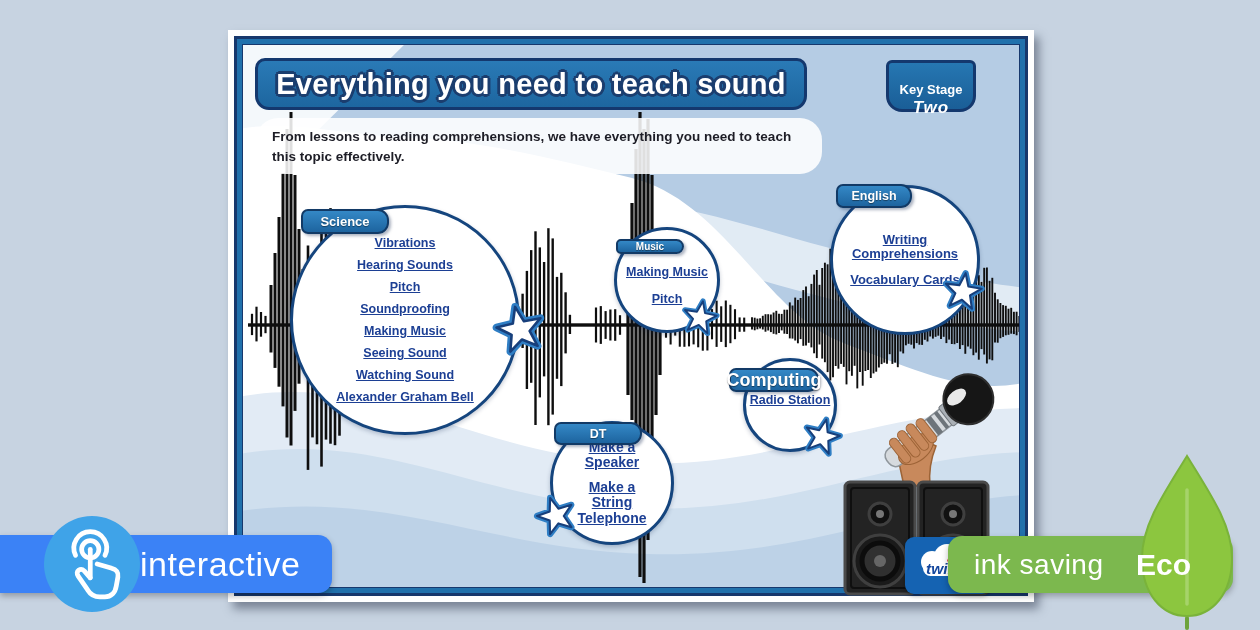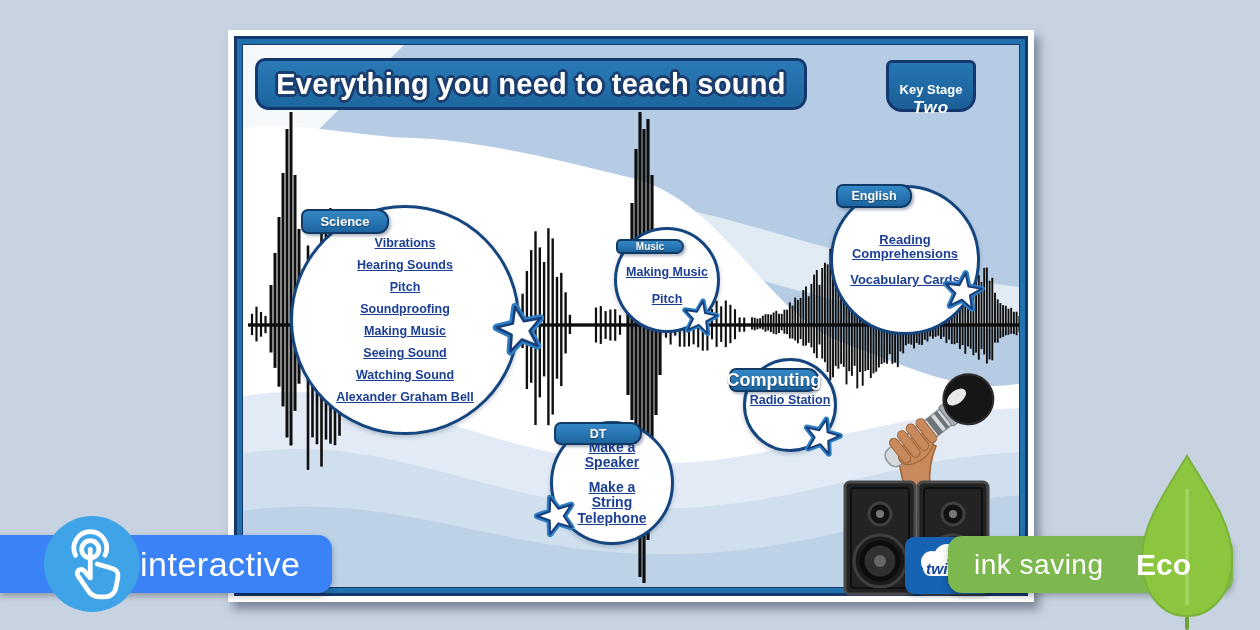--- a/index.html
+++ b/index.html
@@ -258,20 +258,21 @@
         <line x1="775.1" x2="775.1" y1="275.1" y2="306.9" stroke-width="1.9"></line>
         <line x1="777.8" x2="777.8" y1="275.8" y2="305.3" stroke-width="1.9"></line>
         <line x1="780.5" x2="780.5" y1="278.7" y2="304.8" stroke-width="1.9"></line>
         <line x1="783.2" x2="783.2" y1="277.8" y2="303.7" stroke-width="1.9"></line>
         <line x1="785.9" x2="785.9" y1="281.8" y2="304.1" stroke-width="1.9"></line>
         <line x1="788.6" x2="788.6" y1="281.7" y2="305.3" stroke-width="1.9"></line>
         <line x1="791.3" x2="791.3" y1="286.0" y2="301.9" stroke-width="1.9"></line>
       </g>
   </svg>
 
+  <div class="subtitle-box">From lessons to reading comprehensions, we have everything you need to teach this topic effectively.</div>
 
   <div class="banner">
     <h1>Everything you need to teach sound</h1>
   </div>
   <div class="ks-badge">
     <span class="l1">Key Stage</span>
     <span class="l2">Two</span>
   </div>
 
   <div class="frame"></div>
@@ -328,21 +329,21 @@
       </div>
   </div>
   <div class="circle c-music">
     <div class="links">
         <a href="#">Making Music</a>
         <a href="#">Pitch</a>
       </div>
   </div>
   <div class="circle c-english">
     <div class="links">
-        <a href="#">Reading Comprehensions</a>
+        <a href="#">Writing Comprehensions</a>
         <a href="#">Vocabulary Cards</a>
       </div>
   </div>
   <div class="circle c-computing">
     <div class="links">
         <a href="#">Radio Station</a>
       </div>
   </div>
   <div class="circle c-dt">
     <div class="links">

